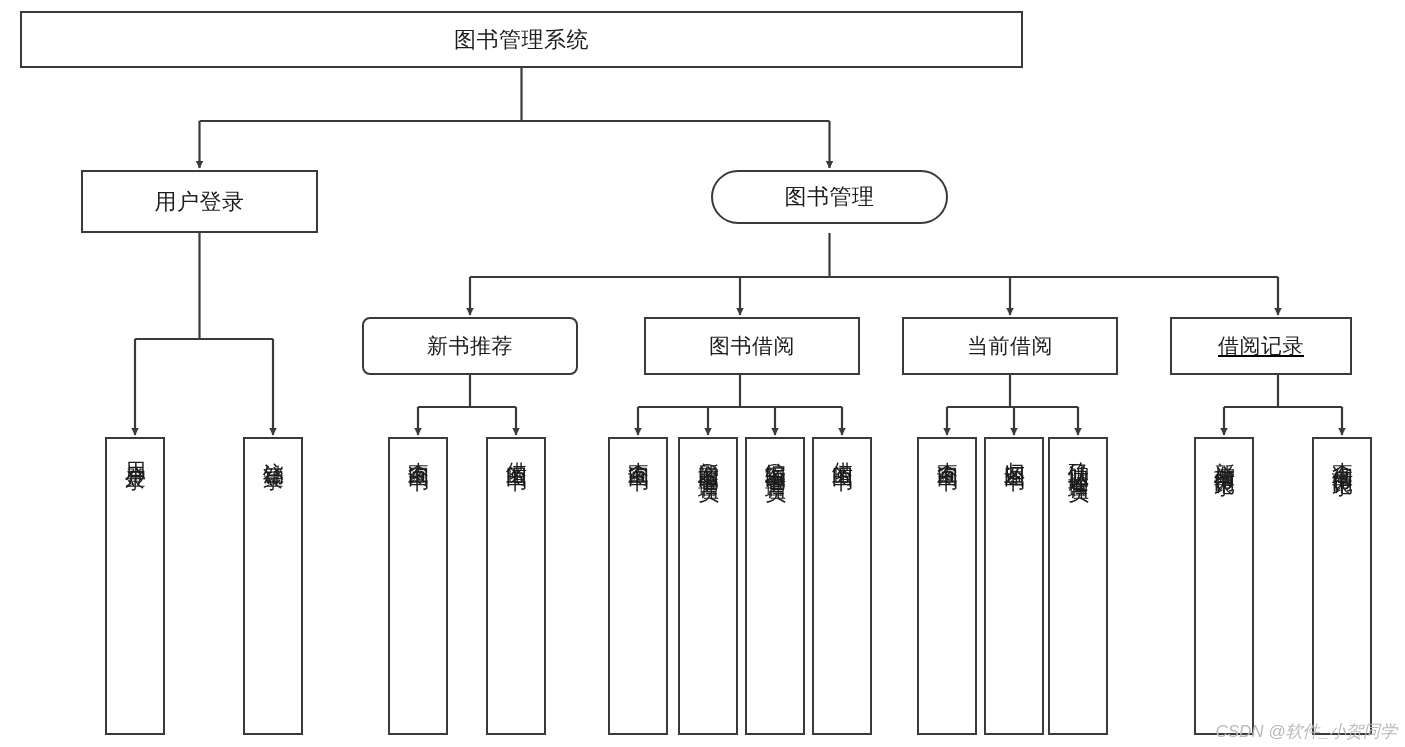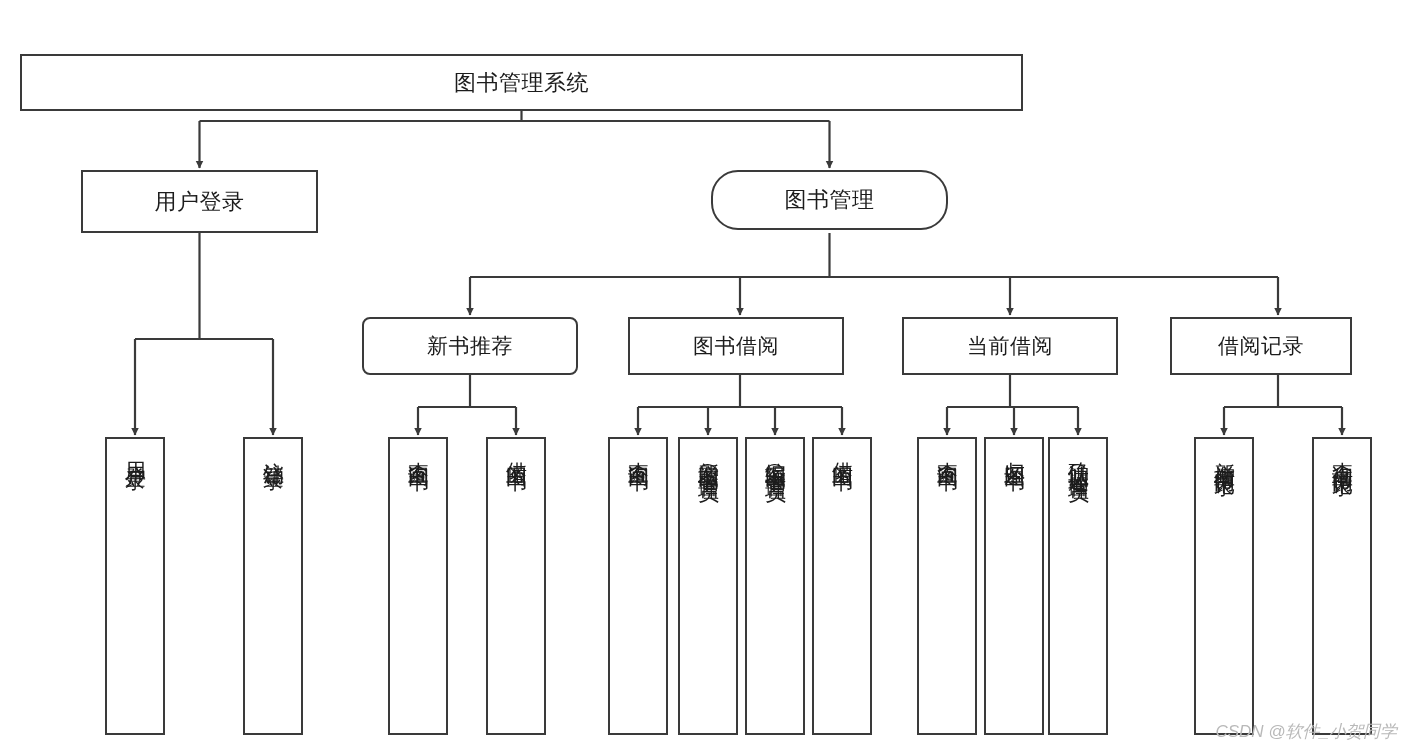--- a/index.html
+++ b/index.html
@@ -112,39 +112,39 @@
         <path d="M1014,407 L1014,435" marker-end="url(#arrowhead)"></path>
         <path d="M1078,407 L1078,435" marker-end="url(#arrowhead)"></path>
         <path d="M1278,375 L1278,407"></path>
         <path d="M1224,407 L1342,407"></path>
         <path d="M1224,407 L1224,435" marker-end="url(#arrowhead)"></path>
         <path d="M1342,407 L1342,435" marker-end="url(#arrowhead)"></path>
       </g>
   </svg>
 
   <div id="node-group">
-      <div class="node level1 root" style="left: 20px; top: 11px; width: 1003px; height: 57px; margin-top: 43px;">
+      <div class="node level1 root" style="left: 20px; top: 11px; width: 1003px; height: 57px;">
         <span class="node-label">图书管理系统</span>
       </div>
       <div class="node level2" style="left: 81px; top: 170px; width: 237px; height: 63px;">
         <span class="node-label">用户登录</span>
       </div>
-      <div class="node level2" style="left: 711px; top: 170px; width: 237px; height: 60px; border-radius: 27px;">
+      <div class="node level2" style="left: 711px; top: 170px; width: 237px; height: 54px; border-radius: 27px;">
         <span class="node-label">图书管理</span>
       </div>
       <div class="node level3" style="left: 362px; top: 317px; width: 216px; height: 58px; border-radius: 8px;">
         <span class="node-label">新书推荐</span>
       </div>
-      <div class="node level3" style="left: 628px; top: 317px; width: 216px; height: 58px;">
+      <div class="node level3" style="left: 644px; top: 317px; width: 216px; height: 58px;">
         <span class="node-label">图书借阅</span>
       </div>
       <div class="node level3" style="left: 902px; top: 317px; width: 216px; height: 58px;">
         <span class="node-label">当前借阅</span>
       </div>
-      <div class="node level3" style="left: 1170px; top: 317px; width: 182px; height: 58px;">
+      <div class="node level3" style="left: 1170px; top: 317px; width: 182px; height: 58px; text-decoration: underline;">
         <span class="node-label">借阅记录</span>
       </div>
       <div class="node level4 leaf vertical" style="left: 105px; top: 437px; width: 60px; height: 298px;">
         <span class="node-label">用户登录</span>
       </div>
       <div class="node level4 leaf vertical" style="left: 243px; top: 437px; width: 60px; height: 298px;">
         <span class="node-label">注销登录</span>
       </div>
       <div class="node level4 leaf vertical" style="left: 388px; top: 437px; width: 60px; height: 298px;">
         <span class="node-label">查询图书</span>

